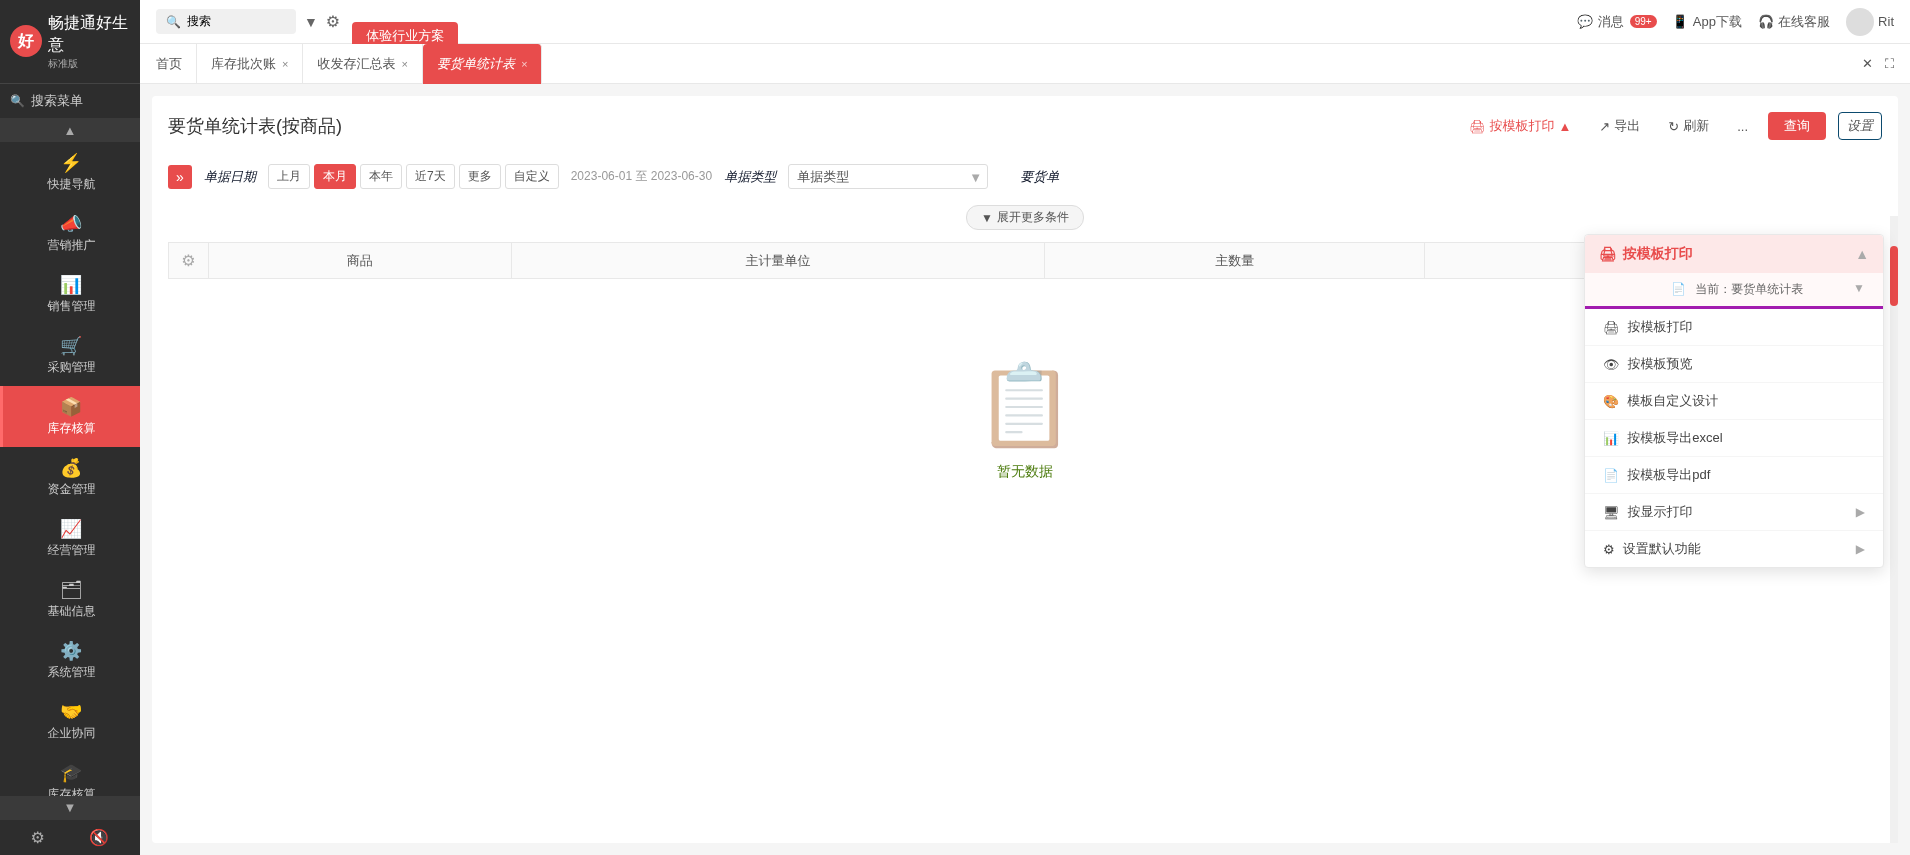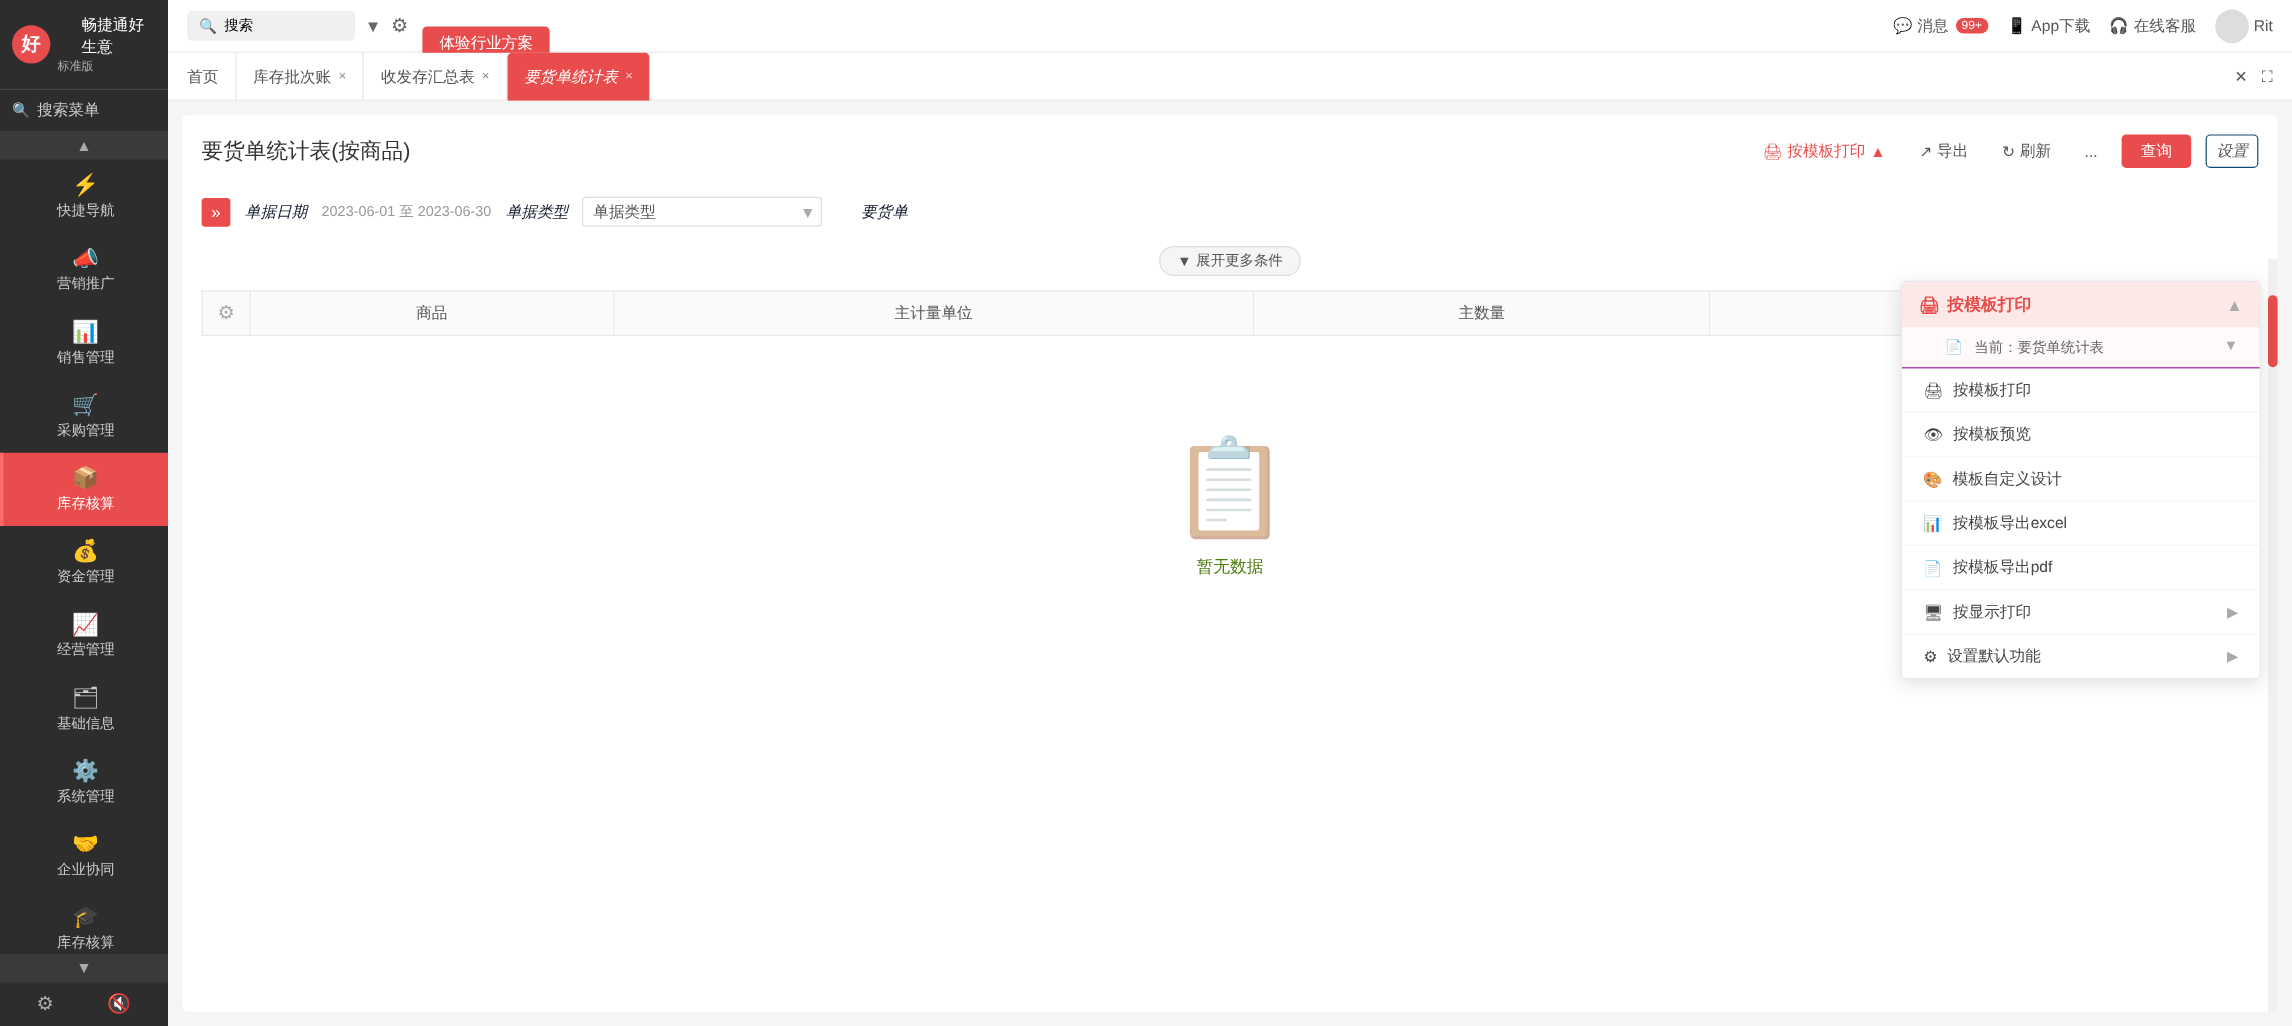--- a/index.html
+++ b/index.html
@@ -26,23 +26,22 @@
       border-radius: 50%;
       display: flex; align-items: center; justify-content: center;
       color: white; font-size: 16px; font-weight: bold;
       flex-shrink: 0;
     }
     .sidebar-logo-text {
       margin-left: 6px;
     }
     .sidebar-logo-title {
       color: #fff;
-      font-size: 13px;
+      font-size: 16px;
       line-height: 1.4;
-      margin-left: 20px;
     }
     .sidebar-logo-subtitle {
       color: #aaa;
       font-size: 10px;
     }
     .sidebar-search {
       display: flex;
       align-items: center;
       padding: 8px 10px;
       color: #ccc;
@@ -447,21 +446,22 @@
     }
     .print-dropdown-item .arrow {
       color: #aaa;
       font-size: 12px;
     }
     .print-dropdown-sub {
       background: #fff9f9;
       padding: 8px 18px 8px 36px;
       font-size: 12px;
       color: #666;
-      border-bottom: 1px solid #a21caf;
+      border-bottom: 3px solid #a21caf;
+      text-align: center;
     }
 
     
     .right-scrollbar {
       position: absolute;
       right: 0;
       top: 120px;
       bottom: 0;
       width: 8px;
       background: #f0f0f0;
@@ -631,20 +631,28 @@
             <span>...</span>
           </button>
           <button class="toolbar-btn-primary">查询</button>
           <button class="toolbar-btn" style="border:1px solid #0c4a6e;font-style:italic;">设置</button>
         </div>
       </div>
 
       <div class="filter-row">
         <button class="filter-expand-btn">»</button>
         <span class="filter-label">单据日期</span>
+        <div class="date-group">
+          <button class="date-btn">上月</button>
+          <button class="date-btn active">本月</button>
+          <button class="date-btn">本年</button>
+          <button class="date-btn">近7天</button>
+          <button class="date-btn">更多</button>
+          <button class="date-btn">自定义</button>
+        </div>
         <span class="date-range">2023-06-01 至 2023-06-30</span>
 
         <span class="filter-label">单据类型</span>
         <div class="filter-select-wrap">
           <select class="filter-select">
             <option>单据类型</option>
           </select>
           <span class="filter-select-arrow">▼</span>
         </div>
 

